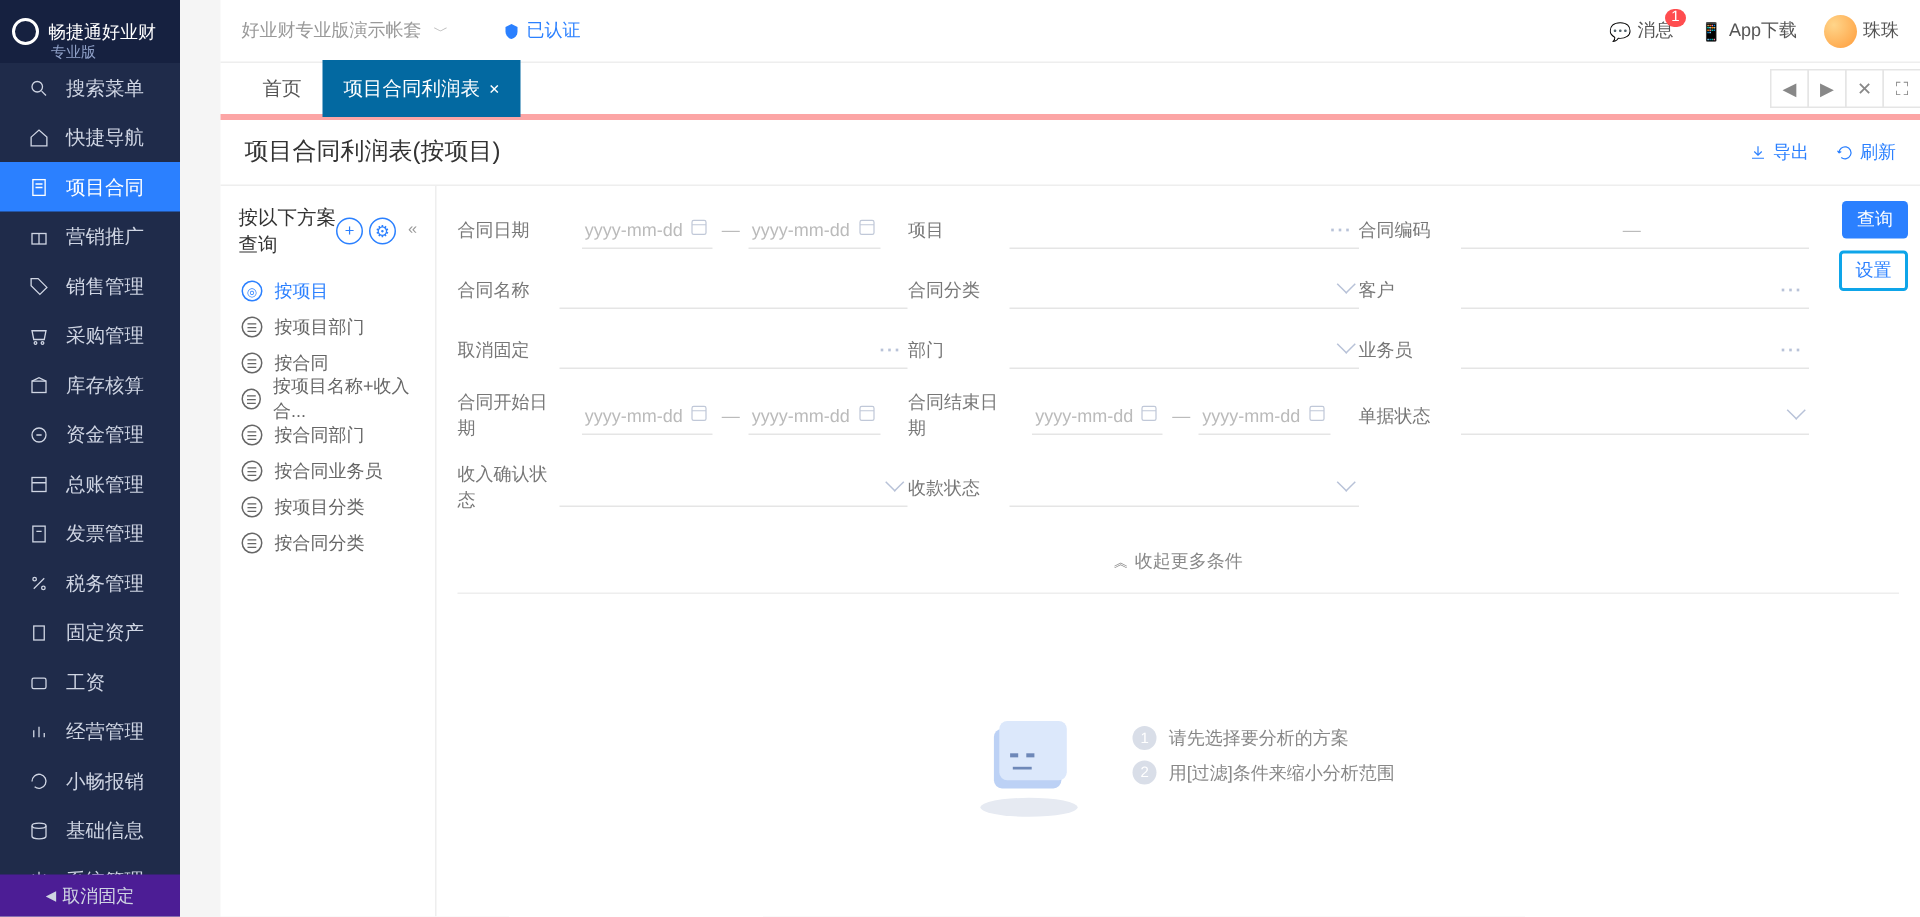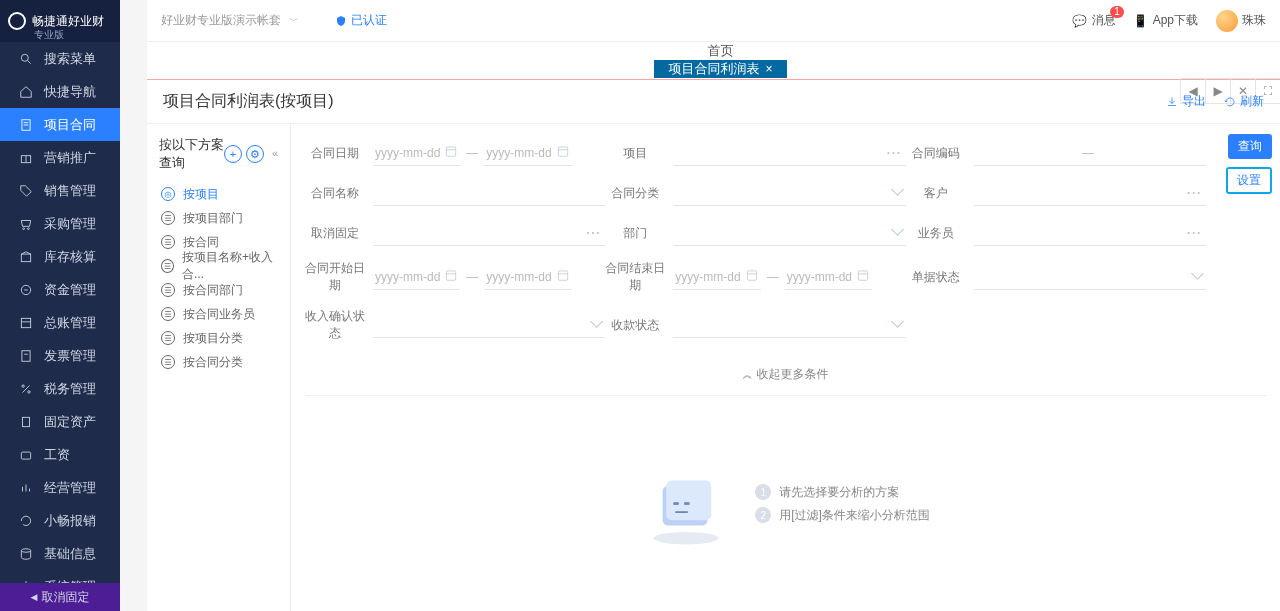--- a/index.html
+++ b/index.html
@@ -20,21 +20,21 @@
     .topbar-left { display: flex; align-items: center; gap: 8px; }
     .org-select { color: #999; display: flex; align-items: center; gap: 8px; cursor: pointer; }
     .chev-down { font-size: 10px; color: #bbb; }
     .verified { margin-left: 28px; color: #2b80ff; display: flex; align-items: center; gap: 4px; }
     .verified-icon { width: 12px; height: 12px; }
     .topbar-right { margin-left: auto; display: flex; align-items: center; gap: 18px; position: relative; }
     .topbar-right .item { display: flex; align-items: center; gap: 4px; cursor: pointer; color: #555; }
     .badge { position: absolute; top: -6px; right: -8px; background: #ff4d4f; color: #fff; border-radius: 8px; font-size: 10px; padding: 0 4px; line-height: 12px; }
     .msg-wrap { position: relative; }
     .avatar { width: 22px; height: 22px; border-radius: 50%; background: radial-gradient(circle at 30% 30%, #ffd58a, #ff9c3b); }
-    .tabbar { height: 38px; border-bottom: 1px solid #fca5a5; display: flex; align-items: center; padding-left: 14px; font-size: 13px; flex-direction: column; }
+    .tabbar { height: 38px; border-bottom: 4px solid #fca5a5; display: flex; align-items: center; padding-left: 14px; font-size: 13px; }
     .tab { height: 38px; display: flex; align-items: center; padding: 0 14px; color: #555; cursor: pointer; }
     .tab.active { background: #0369a1; color: #fff; }
     .tab.active .tab-close { margin-left: 6px; font-size: 12px; }
     .tab-tools { margin-left: auto; display: flex; align-items: center; }
     .tab-tool { width: 26px; height: 26px; border: 1px solid #e5e5e5; display: flex; align-items: center; justify-content: center; color: #888; cursor: pointer; margin-right: -1px; font-size: 12px; }
     .page-header { height: 44px; border-bottom: 1px solid #eee; display: flex; align-items: center; padding: 0 16px; }
     .page-title { font-size: 16px; color: #333; }
     .page-actions { margin-left: auto; display: flex; gap: 18px; font-size: 12px; }
     .page-actions .act { color: #2b80ff; display: flex; align-items: center; gap: 4px; cursor: pointer; }
     .page-actions .act svg { width: 12px; height: 12px; stroke: #2b80ff; fill: none; stroke-width: 1.6; }
@@ -44,24 +44,24 @@
     .scheme-header-icons { margin-left: auto; display: flex; gap: 4px; align-items: center; }
     .circle-btn { width: 18px; height: 18px; border: 1px solid #2b80ff; border-radius: 50%; color: #2b80ff; display: flex; align-items: center; justify-content: center; font-size: 11px; cursor: pointer; }
     .collapse-toggle { width: 14px; height: 14px; color: #999; cursor: pointer; font-size: 11px; margin-left: 4px; }
     .scheme-item { height: 24px; display: flex; align-items: center; gap: 8px; color: #666; cursor: pointer; padding-left: 2px; }
     .scheme-item.active { color: #2b80ff; }
     .scheme-icon { width: 14px; height: 14px; border: 1px solid currentColor; border-radius: 50%; display: flex; align-items: center; justify-content: center; font-size: 8px; }
     .form-area { flex: 1; display: flex; flex-direction: column; }
     .form-grid { padding: 16px 14px 4px; }
     .form-row { display: flex; margin-bottom: 14px; }
     .form-cell { flex: 1; display: flex; align-items: center; min-width: 0; }
-    .fl { width: 68px; text-align: center; font-size: 12px; color: #777; padding-right: 8px; flex-shrink: 0; }
+    .fl { width: 68px; text-align: left; font-size: 12px; color: #777; padding-right: 8px; flex-shrink: 0; }
     .fc { flex: 1; border-bottom: 1px solid #e5e5e5; height: 26px; display: flex; align-items: center; font-size: 12px; color: #bbb; position: relative; padding-right: 4px; }
     .fc .dash-center { width: 100%; text-align: center; color: #bbb; }
-    .date-range { display: flex; align-items: center; gap: 6px; border-bottom: none; }
+    .date-range { display: flex; align-items: center; gap: 6px; border-bottom: none; justify-content: center; }
     .date-input { border-bottom: 1px solid #e5e5e5; height: 26px; display: flex; align-items: center; gap: 4px; font-size: 12px; color: #bbb; padding: 0 2px; }
     .date-input .cal { margin-left: auto; color: #c0c8d8; cursor: pointer; }
     .range-sep { color: #bbb; font-size: 12px; }
     .suffix { margin-left: auto; color: #b8c2d8; cursor: pointer; font-size: 12px; letter-spacing: 1px; }
     .suffix.chev::after { content: ""; display: inline-block; width: 8px; height: 8px; border-right: 1px solid #b8c2d8; border-bottom: 1px solid #b8c2d8; transform: rotate(45deg); margin-bottom: 3px; }
     .side-actions { width: 60px; padding: 10px 8px 0 0; display: flex; flex-direction: column; align-items: flex-end; gap: 8px; }
     .btn-primary { background: #2b80ff; color: #ffffff; border: none; border-radius: 3px; font-size: 12px; padding: 4px 10px; cursor: pointer; }
     .btn-outline { background: #fff; color: #2b80ff; border: 2px solid #0ea5e9; border-radius: 3px; font-size: 12px; padding: 3px 9px; cursor: pointer; }
     .collapse-filter { text-align: center; font-size: 12px; color: #888; padding: 6px 0 12px; cursor: pointer; }
     .collapse-filter::before { content: "︽"; margin-right: 4px; font-size: 10px; }

